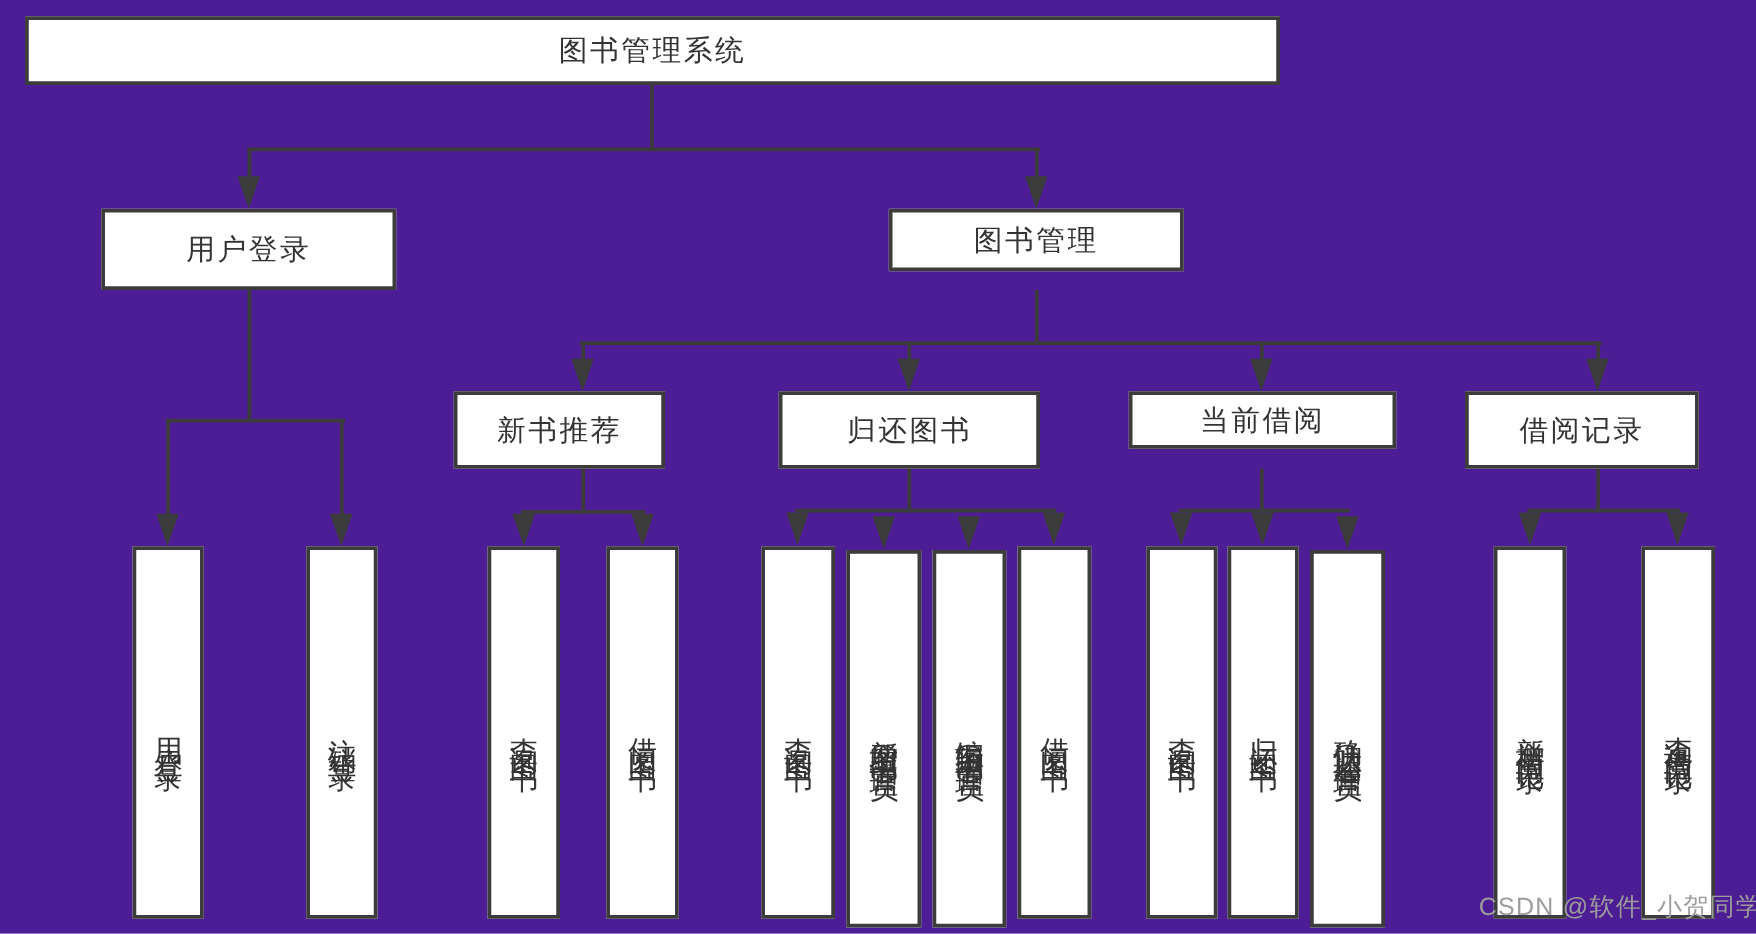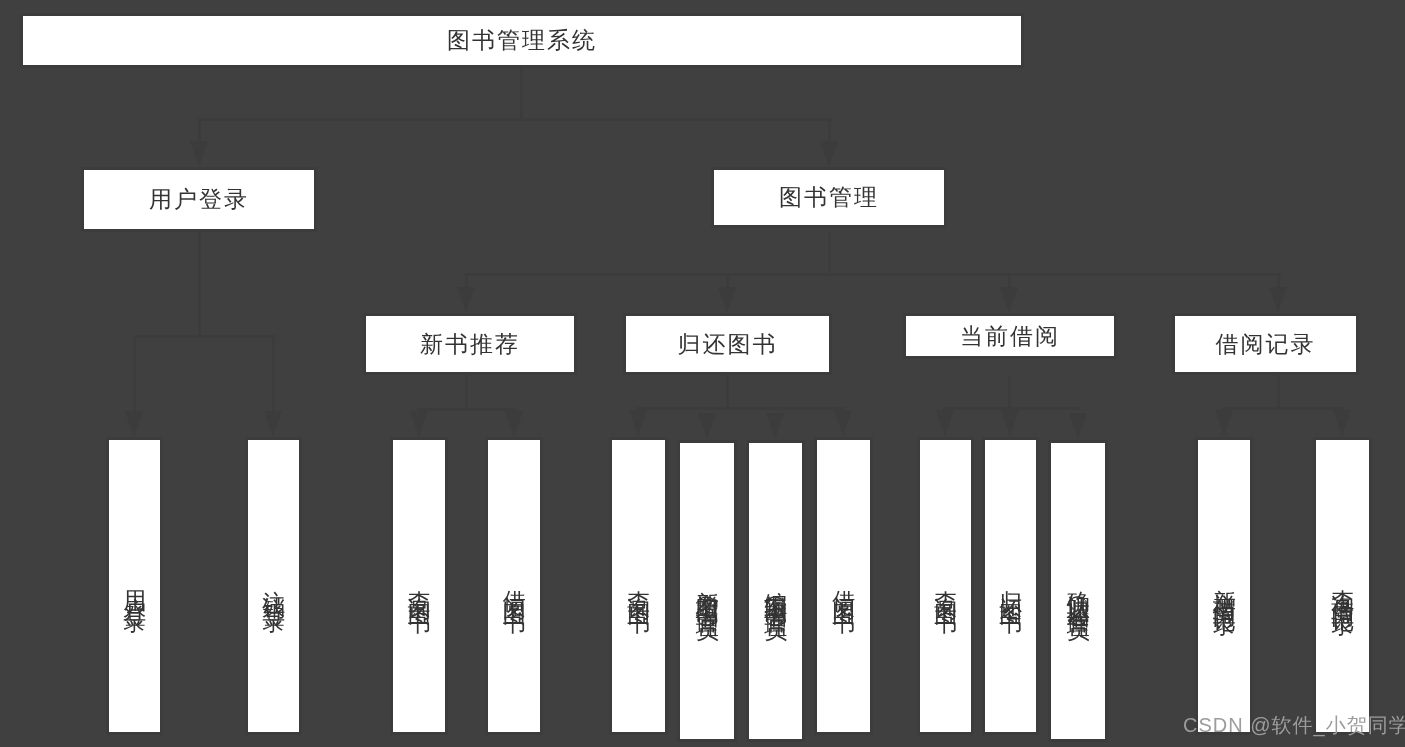--- a/index.html
+++ b/index.html
@@ -1,17 +1,17 @@
 <!DOCTYPE html>
 <html><head>
 <meta charset="utf-8">
 <style>
   html,body { margin:0; padding:0; background:#ffffff; }
   .canvas {
-    position:relative; width:1405px; height:747px; background:#404040;
+    position:relative; width:1405px; height:747px; background:#4c1d95;
     font-family:"Liberation Sans","DejaVu Sans",sans-serif; color:#333333;
     overflow:hidden;
   }
   .node {
     position:absolute; box-sizing:border-box; border:3px solid #3c3c3c;
     background:#ffffff; display:flex; align-items:center; justify-content:center;
     font-size:23px; letter-spacing:2px; text-align:center; z-index:2;
   }
   .vnode {
     writing-mode:vertical-rl; text-orientation:mixed;
@@ -37,41 +37,41 @@
 
   <div class="line" style="left:520px; top:68px; width:3px; height:50px;"></div>
   <div class="line" style="left:198px; top:118px; width:634px; height:3px;"></div>
 
   <div class="line" style="left:198px; top:118px; width:3px; height:25px;"></div>
   <div class="tri" style="left:190px; top:141px;"></div>
   <div class="line" style="left:828px; top:118px; width:3px; height:25px;"></div>
   <div class="tri" style="left:820px; top:141px;"></div>
 
   <div class="node" style="left:81px; top:167px; width:236px; height:65px;">用户登录</div>
-  <div class="node" style="left:711px; top:167px; width:236px; height:61px;">图书管理</div>
+  <div class="node" style="left:711px; top:167px; width:236px; height:50px;">图书管理</div>
 
   <div class="line" style="left:198px; top:232px; width:3px; height:106px;"></div>
   <div class="line" style="left:133px; top:335px; width:143px; height:3px;"></div>
   <div class="line" style="left:133px; top:335px; width:3px; height:78px;"></div>
   <div class="tri" style="left:125px; top:411px;"></div>
   <div class="line" style="left:272px; top:335px; width:3px; height:78px;"></div>
   <div class="tri" style="left:264px; top:411px;"></div>
 
   <div class="line" style="left:828px; top:232px; width:3px; height:44px;"></div>
   <div class="line" style="left:464px; top:273px; width:817px; height:3px;"></div>
   <div class="line" style="left:465px; top:273px; width:3px; height:16px;"></div>
   <div class="tri" style="left:457px; top:287px;"></div>
   <div class="line" style="left:726px; top:273px; width:3px; height:16px;"></div>
   <div class="tri" style="left:718px; top:287px;"></div>
   <div class="line" style="left:1008px; top:273px; width:3px; height:16px;"></div>
   <div class="tri" style="left:1000px; top:287px;"></div>
   <div class="line" style="left:1277px; top:273px; width:3px; height:16px;"></div>
   <div class="tri" style="left:1269px; top:287px;"></div>
 
-  <div class="node" style="left:363px; top:313px; width:214px; height:62px;">新书推荐</div>
+  <div class="node" style="left:363px; top:313px; width:169px; height:62px;">新书推荐</div>
   <div class="node" style="left:623px; top:313px; width:209px; height:62px;">归还图书</div>
   <div class="node" style="left:903px; top:313px; width:214px; height:46px;">当前借阅</div>
   <div class="node" style="left:1172px; top:313px; width:187px; height:62px;">借阅记录</div>
 
   <div class="line" style="left:465px; top:375px; width:3px; height:36px;"></div>
   <div class="line" style="left:417px; top:408px; width:99px; height:3px;"></div>
   <div class="line" style="left:417px; top:408px; width:3px; height:6px;"></div>
   <div class="tri" style="left:410px; top:411px;"></div>
   <div class="line" style="left:513px; top:408px; width:3px; height:6px;"></div>
   <div class="tri" style="left:505px; top:411px;"></div>

